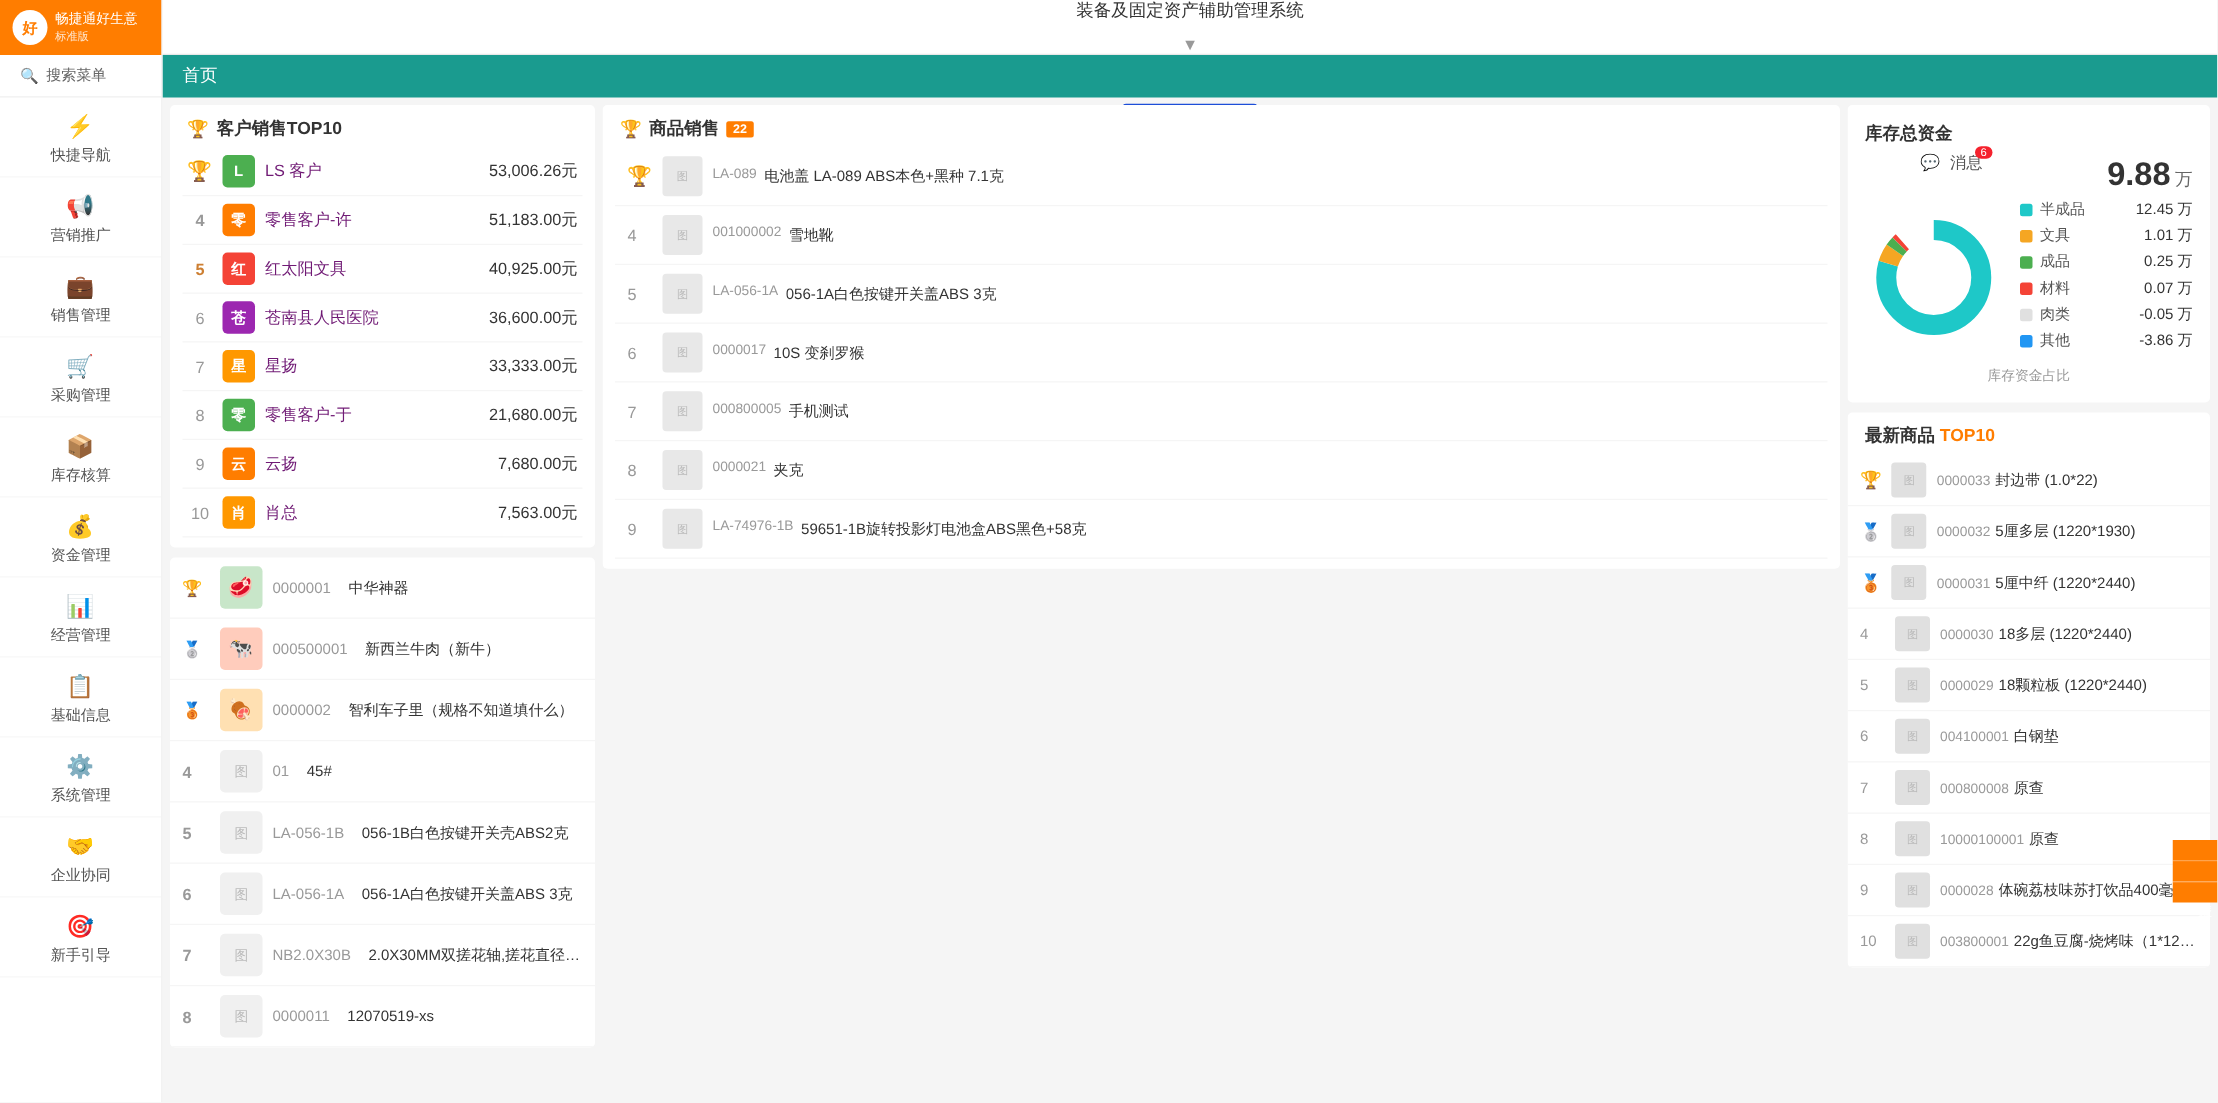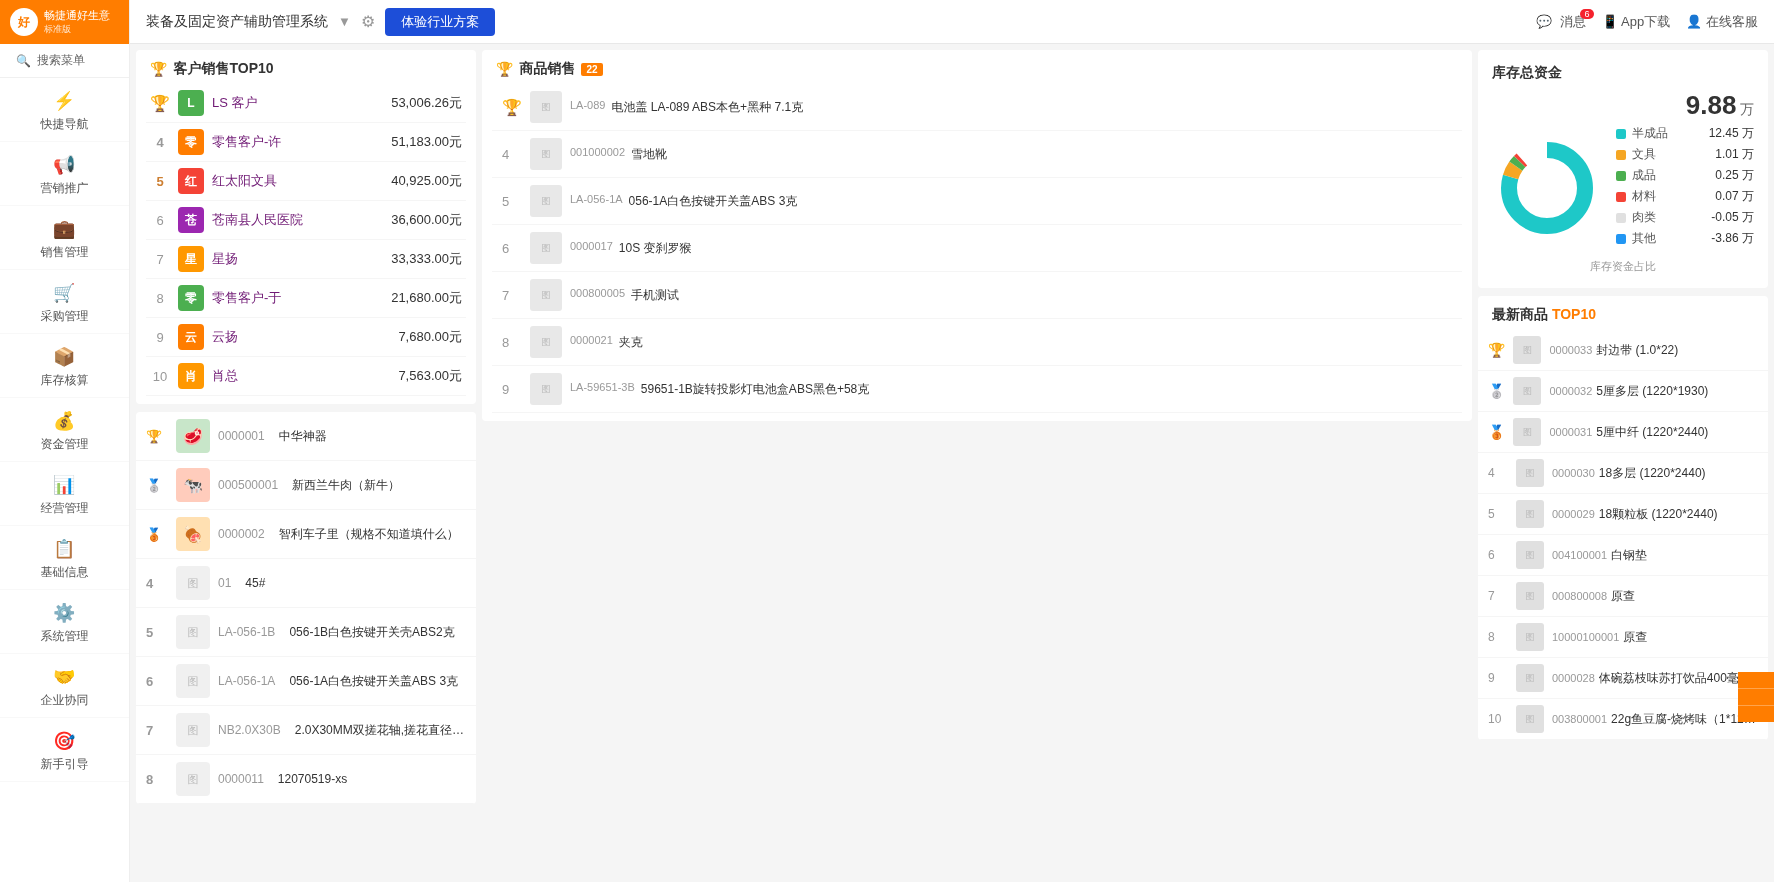--- a/index.html
+++ b/index.html
@@ -48,21 +48,21 @@
       cursor: pointer; color: #555; font-size: 12px;
       border-bottom: 1px solid #f8f8f8;
     }
     .sidebar-item .nav-icon { font-size: 18px; margin-bottom: 4px; }
 
     
     .main-area { flex: 1; display: flex; flex-direction: column; overflow: hidden; }
     .topbar {
       height: 44px; background: #fff;
       display: flex; align-items: center; padding: 0 16px;
-      border-bottom: 1px solid #e8e8e8; gap: 10px;
+      border-bottom: 1px solid #e8e8e8; gap: 10px; flex-direction: column;
     }
     .topbar-system-name { font-size: 14px; color: #333; flex: 0 0 auto; }
     .topbar-dropdown { color: #999; cursor: pointer; }
     .topbar-gear { color: #999; cursor: pointer; font-size: 16px; }
     .topbar-trial-btn {
       background: #1d4ed8; color: #fff; border: none;
       padding: 5px 16px; border-radius: 4px; cursor: pointer; font-size: 13px;
     }
     .topbar-right { margin-left: auto; display: flex; align-items: center; gap: 16px; color: #555; font-size: 13px; }
     .topbar-badge { position: relative; display: inline-block; }
@@ -280,20 +280,23 @@
         <span>📱</span>
         <span>App下载</span>
       </span>
       <span>
         <span>👤</span>
         <span>在线客服</span>
       </span>
     </div>
   </div>
 
+  <div class="breadcrumb-bar">
+    <span>首页</span>
+  </div>
 
   <div class="full-content">
 
     <div class="main-left">
       <div class="card">
         <div class="card-header">
           <span>🏆</span>
           <span>客户销售TOP10</span>
         </div>
         <div class="rank-list">
@@ -486,21 +489,21 @@
               <span class="product-code">0000021</span>
               <span class="product-name">夹克</span>
             </div>
           </div>
           <div class="product-item">
             <span style="width:20px;color:#999;font-size:13px;">9</span>
             <div class="product-thumb">
               <span style="font-size:9px;color:#bbb;">图</span>
             </div>
             <div class="product-code-name">
-              <span class="product-code">LA-59651-3B</span>
+              <span class="product-code">LA-74976-1B</span>
               <span class="product-name">59651-1B旋转投影灯电池盒ABS黑色+58克</span>
             </div>
           </div>
         </div>
       </div>
     </div>
 
     <div class="main-right">
 
       <div class="inventory-card" style="margin-bottom:8px;">

